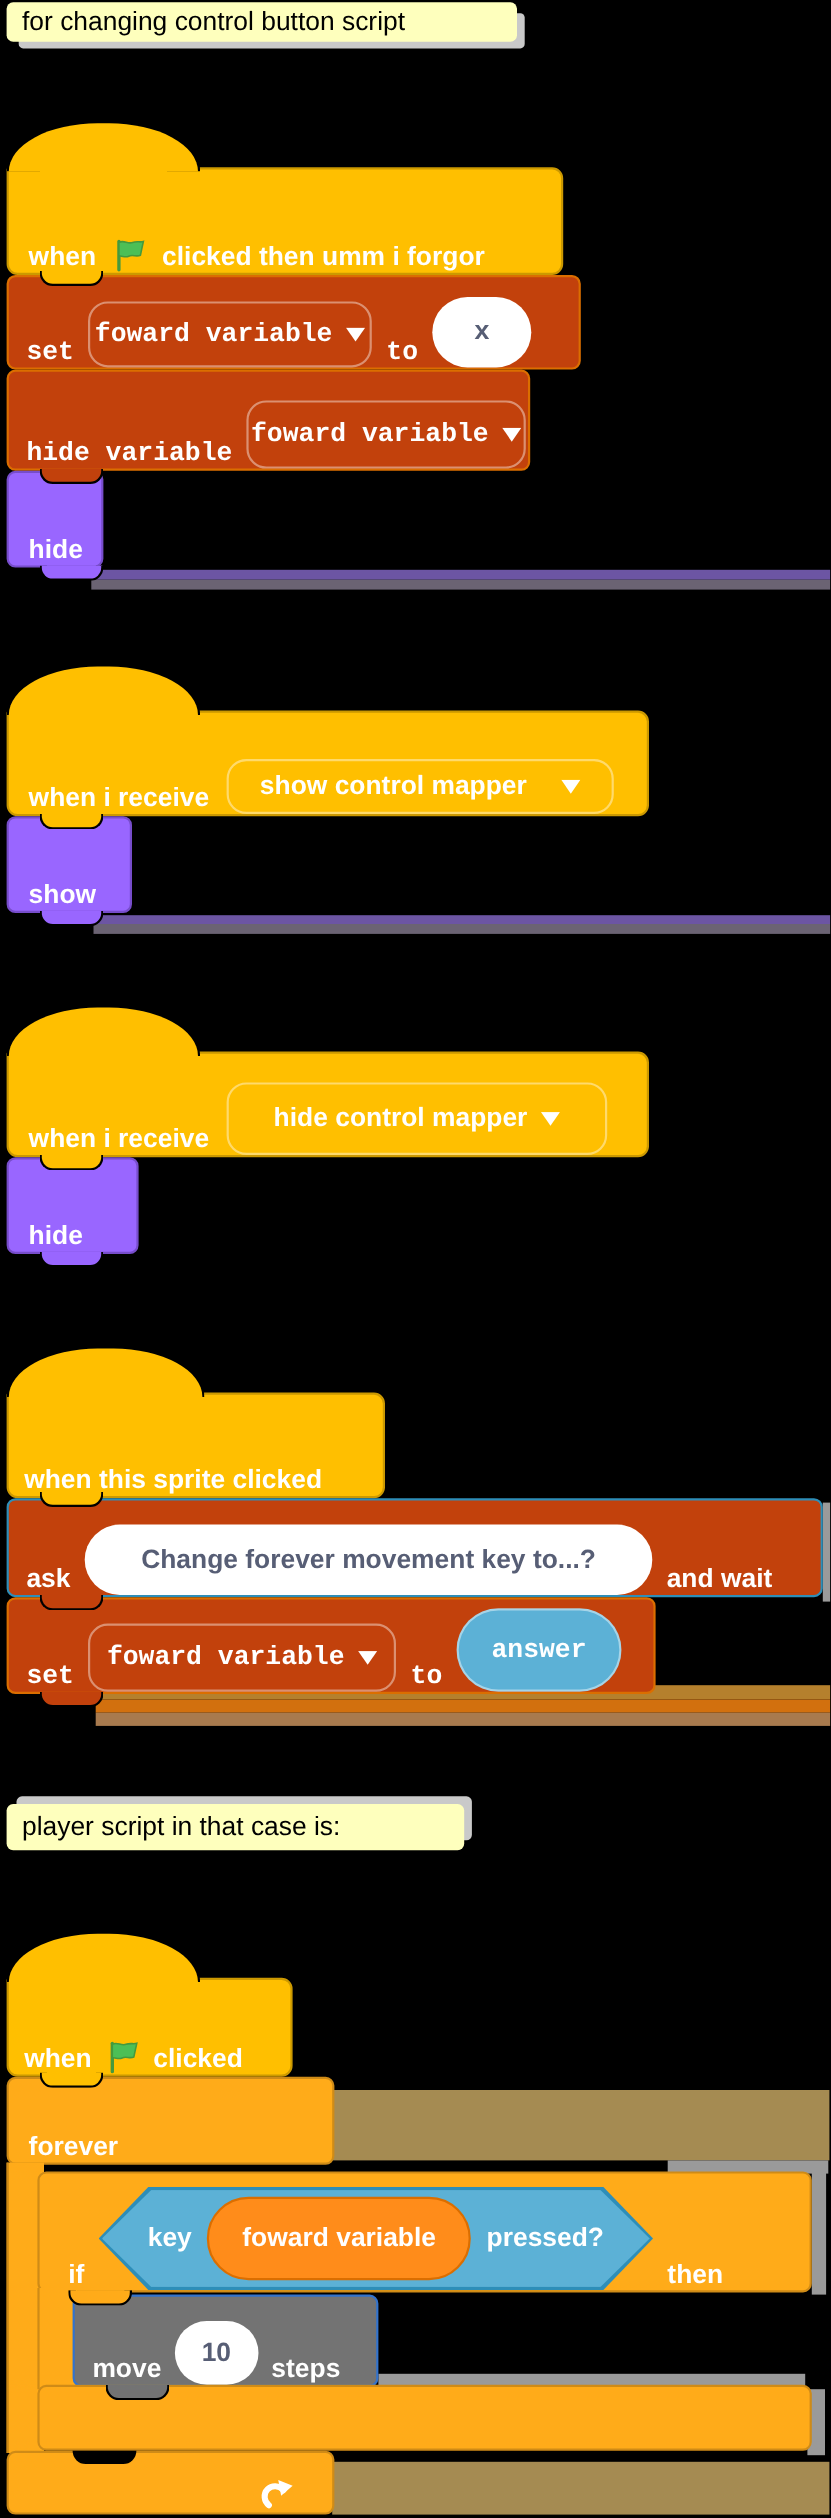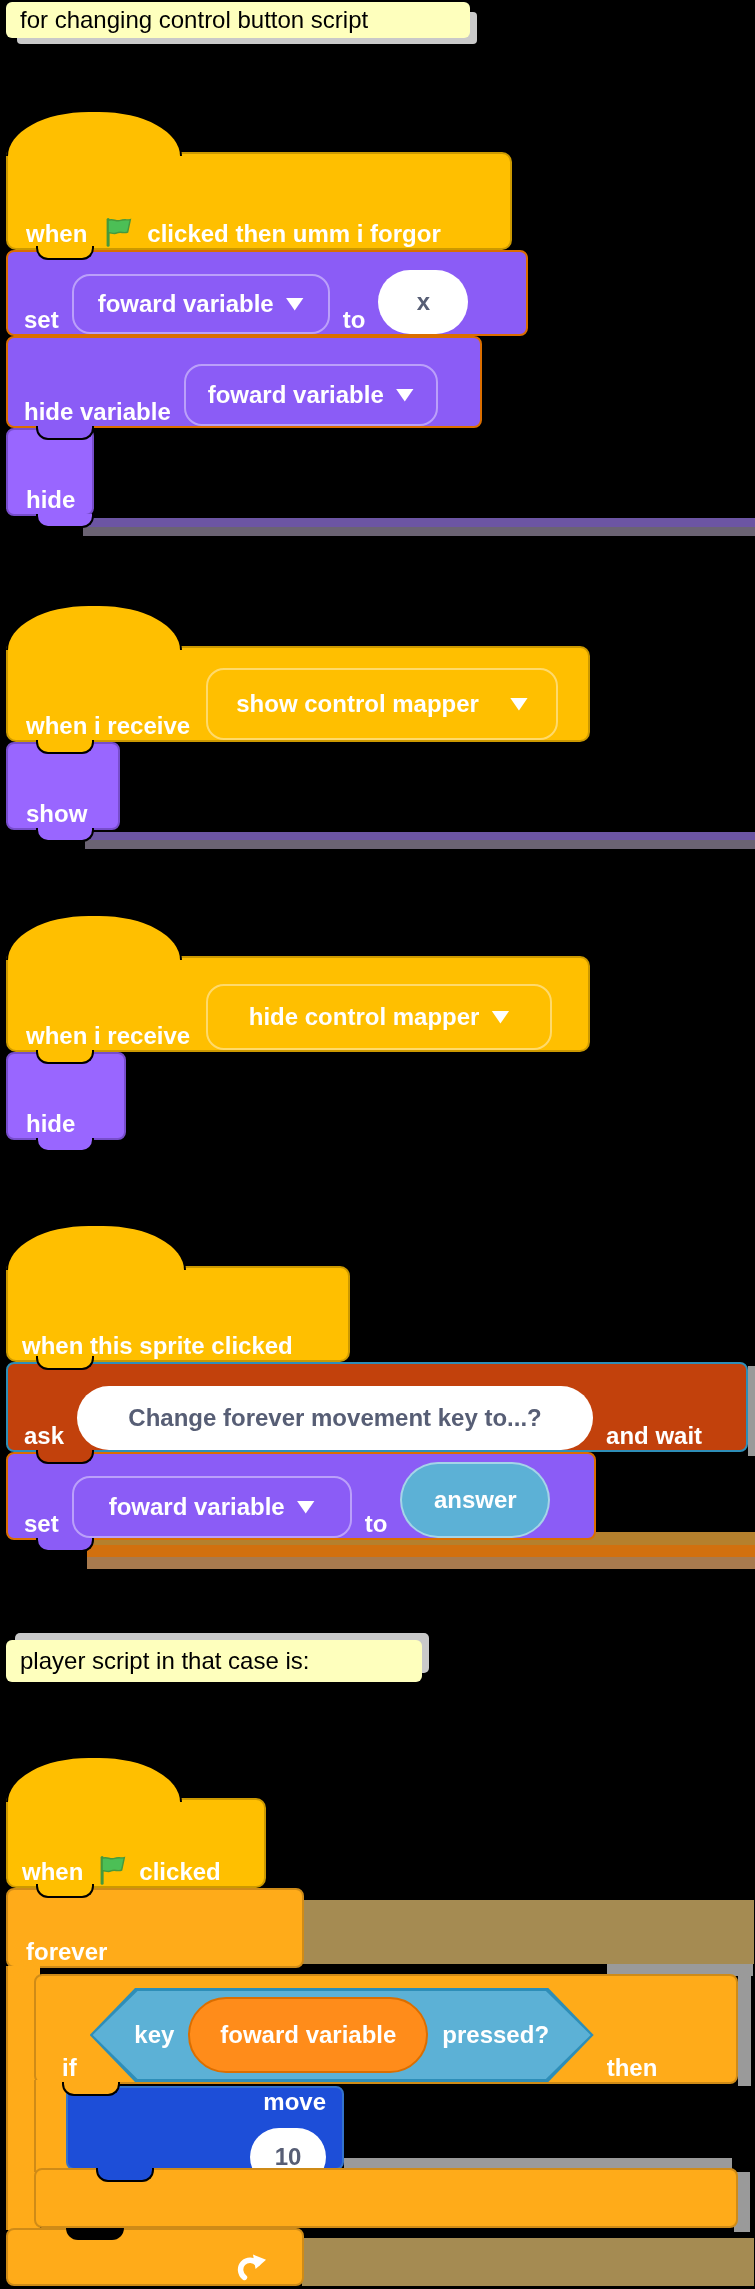--- a/index.html
+++ b/index.html
@@ -4,24 +4,24 @@
 <style>
   html,body{margin:0;padding:0;background:#000;}
   #canvas{position:relative;width:755px;height:2289px;background:#000;overflow:hidden;
           font-family:"Liberation Sans",sans-serif;}
   .abs{position:absolute;box-sizing:border-box;}
   .blk{position:absolute;box-sizing:border-box;display:flex;align-items:flex-end;
        white-space:nowrap;color:#fff;font-size:24px;font-weight:600;
        border-radius:8px;border:2px solid;gap:13px;padding:0 16px;}
   .events{background:#FFBF00;border-color:#CC9900;}
   .control{background:#FFAB19;border-color:#CF8B17;}
-  .vars{background:#8b5cf6;border-color:#DB6E00;}
+  .vars{background:#c2410c;border-color:#DB6E00;font-family:Liberation Mono, monospace;}
   .looks{background:#9966FF;border-color:#774DCB;}
   .sensing{background:#c2410c;border-color:#2E8EB8;}
-  .motion{background:#1d4ed8;border-color:#3373CC;flex-direction:column;}
+  .motion{background:#737373;border-color:#3373CC;}
   .dome{position:absolute;box-sizing:border-box;border:2px solid;border-bottom:none;
         border-radius:90px 90px 0 0 / 50px 50px 0 0;z-index:2;}
   .tab{position:absolute;box-sizing:border-box;width:58px;height:14px;
        border:2px solid;border-top:none;border-radius:0 0 12px 12px;z-index:6;}
   .dip{position:absolute;width:58px;height:12px;background:#000;
        border-radius:0 0 12px 12px;z-index:6;}
   .strip{position:absolute;}
   .dd{display:flex;align-items:center;justify-content:center;gap:12px;flex:none;
       border:2px solid rgba(255,255,255,0.42);border-radius:18px;box-sizing:border-box;}
   .caret{width:18px;height:13px;background:#fff;clip-path:polygon(0 0,100% 0,50% 100%);flex:none;}
@@ -95,21 +95,21 @@
       <span class="caret"></span>
     </div>
   </div>
 
   <div class="blk looks" style="left:6px;top:428px;width:88px;height:88px;padding:0 18px;">
     <span class="t">hide</span>
   </div>
 
   <div class="blk events" style="left:6px;top:646px;width:584px;height:96px;border-radius:2px 10px 10px 10px;padding:0 18px;gap:16px;">
     <span class="t">when i receive</span>
-    <div class="dd" style="width:352px;height:72px;gap:31px;">
+    <div class="dd" style="width:352px;height:50px;gap:31px;">
       <span class="t">show control mapper</span>
       <span class="caret"></span>
     </div>
   </div>
   <div class="dome events" style="left:6px;top:604px;width:176px;height:46px;"></div>
 
   <div class="blk looks" style="left:6px;top:742px;width:114px;height:88px;padding:0 18px;">
     <span class="t">show</span>
   </div>
 

